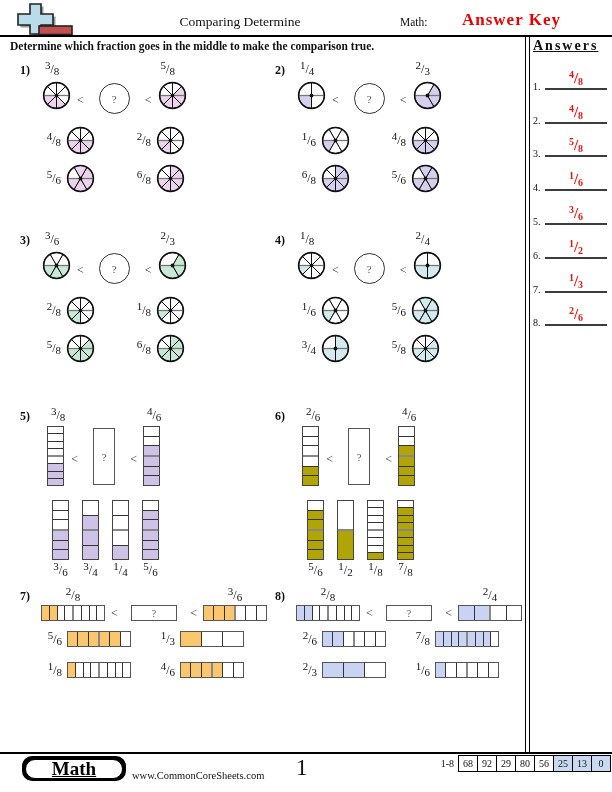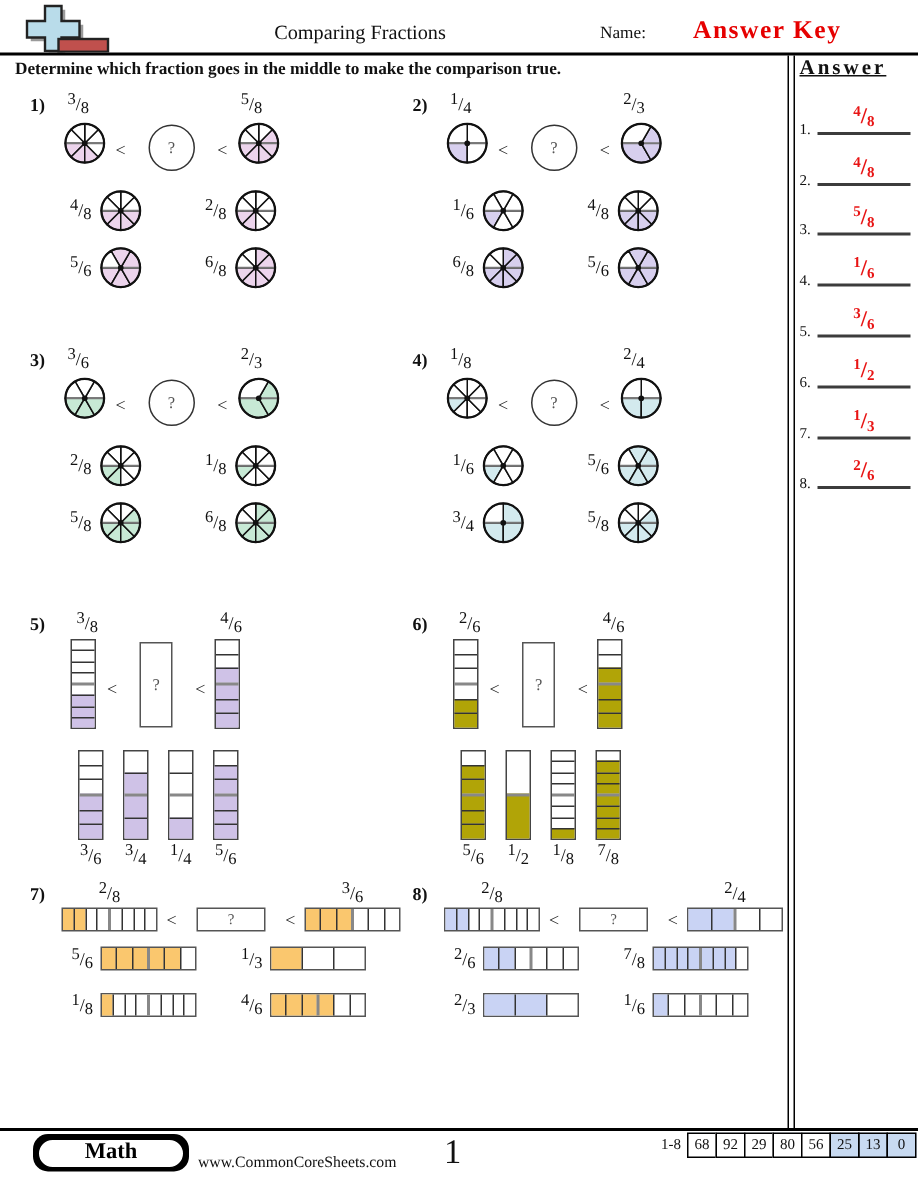--- a/index.html
+++ b/index.html
@@ -76,45 +76,45 @@
   .hseg.midb{border-left:2px solid #888;}
   .hgrid{display:grid;grid-template-columns:113px auto;margin-left:25px;margin-top:11px;row-gap:15px;}
   .hopt{display:flex;align-items:center;}
   .hopt .frac{width:22px;text-align:right;margin-right:5px;}
 
   
   .footer-rule{position:absolute;top:752px;left:0;width:612px;height:2.4px;background:#000;}
   .math-badge{position:absolute;top:756px;left:22px;width:104px;height:25px;background:#000;border-radius:10px;}
   .math-badge-inner{position:absolute;top:2.5px;left:3px;right:3px;bottom:2.5px;background:#fff;border-radius:10px;
                     border:1.5px solid #000;display:flex;align-items:center;justify-content:center;
-                    font-size:15px;font-weight:bold;color:#000;}
+                    font-size:19px;font-weight:bold;color:#000;text-decoration:underline;}
   .site{position:absolute;top:770px;left:132px;font-size:10.5px;}
   .page-num{position:absolute;top:755px;left:296px;font-size:23px;}
   .score-strip{position:absolute;top:755px;right:1px;display:flex;align-items:center;}
   .score-label{font-size:10px;margin-right:5px;}
   #score-cells{display:flex;background:#c8daf1;}
   .score-cell{width:18px;height:15px;border:1px solid #000;margin-left:-1px;display:flex;align-items:center;justify-content:center;font-size:10px;}
   .score-cell.white{background:#fff;}
 </style>
 </head>
 <body>
 
 <svg class="logo" width="70" height="34" viewBox="0 0 70 34">
   <path d="M22 3 h11 v10 h12 v11 h-12 v9 h-11 v-9 h-12 v-11 h12 z" fill="#9a9a9a" transform="translate(2.5,2.5)"></path>
   <path d="M22 3 h11 v10 h12 v11 h-12 v9 h-11 v-9 h-12 v-11 h12 z" fill="#b9dcea" stroke="#222" stroke-width="1.6"></path>
   <rect x="31" y="25" width="33" height="8.5" fill="#c0504d" stroke="#222" stroke-width="1.6"></rect>
 </svg>
-<div class="hdr-title">Comparing Fractions</div>
-<div class="name-label">Name:</div>
+<div class="hdr-title">Comparing Determine</div>
+<div class="name-label">Math:</div>
 <div class="answer-key" style="color: rgb(230, 0, 0);">Answer Key</div>
 <div class="hdr-rule"></div>
 <div class="instruction">Determine which fraction goes in the middle to make the comparison true.</div>
 
 <div class="vsep"></div>
-<div class="answers-head">Answer</div>
+<div class="answers-head">Answers</div>
 <div id="answers-list">
     <div class="ans-item">
       <span class="ans-num">1.</span>
       <span class="ans-frac" style="color:#e81414"><span class="afn">4</span><span class="afs">/</span><span class="afd">8</span></span>
       <span class="ans-line"></span>
     </div>
     <div class="ans-item">
       <span class="ans-num">2.</span>
       <span class="ans-frac" style="color:#e81414"><span class="afn">4</span><span class="afs">/</span><span class="afd">8</span></span>
       <span class="ans-line"></span>

